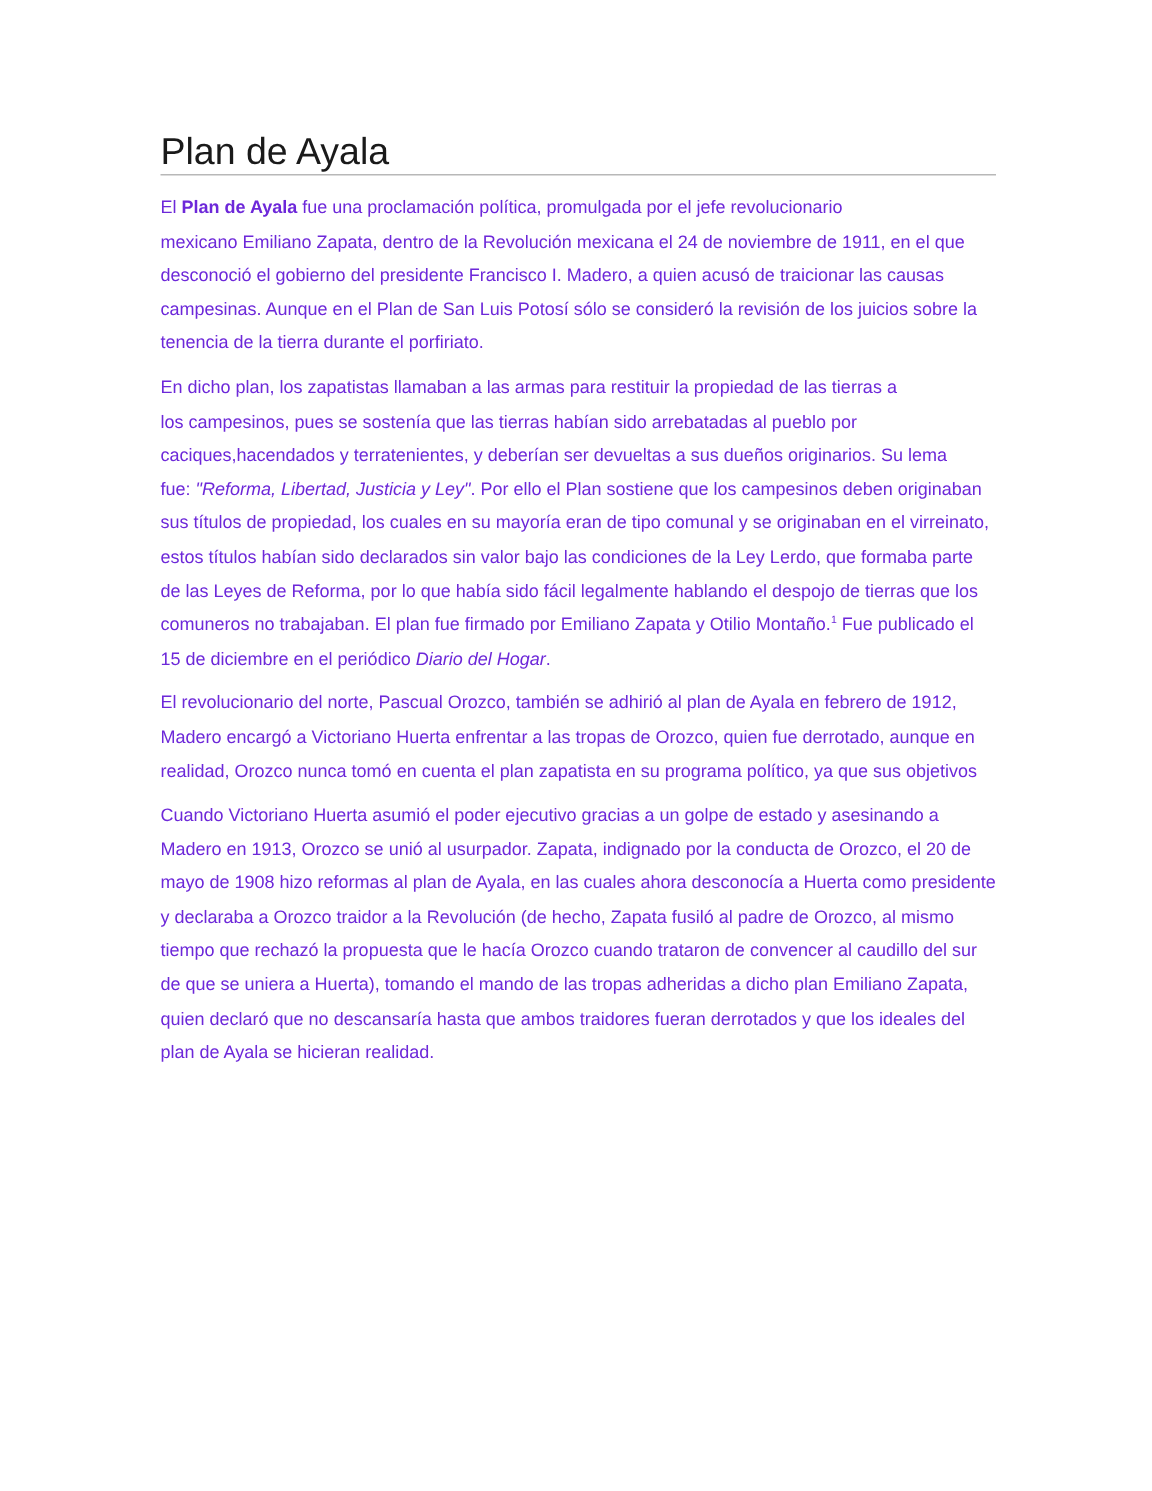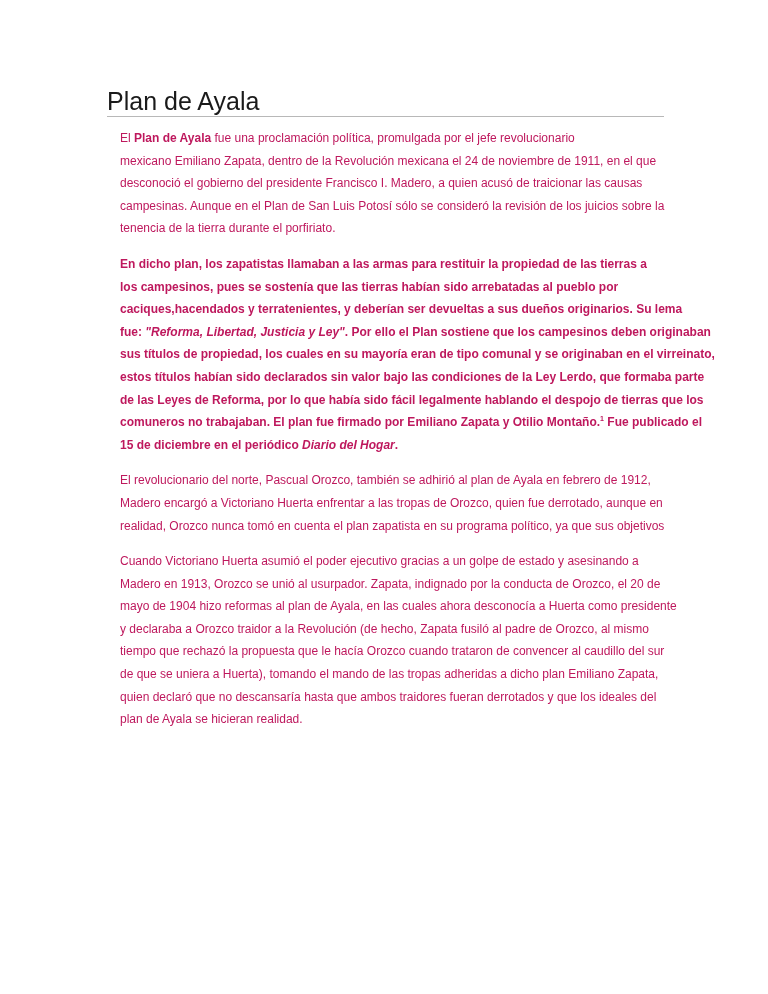--- a/index.html
+++ b/index.html
@@ -30,27 +30,27 @@
       font-size: 25px;
       line-height: 30px;
       margin: 0;
       padding: 0 0 0 0;
       color: #1a1a1a;
       border-bottom: 1px solid #b8b8b8;
       height: 30px;
       width: 557px;
     }
     p {
-      margin: 13px;
+      margin: 0;
       font-size: 12px;
       line-height: 22.6px;
-      color: #be185d;
+      color: #6d28d9;
     }
     .p1 { margin-top: 10px; }
-    .p2 { margin-top: 7px; font-weight: bold; }
+    .p2 { margin-top: 7px; }
     .p3 { margin-top: 7px; }
     .p4 { margin-top: 7px; }
     .line { display: block; white-space: nowrap; }
     sup { font-size: 7px; line-height: 0; vertical-align: super; }
   </style>
 </head>
 <body>
 
 <div class="page">
   <div class="content">
@@ -78,21 +78,21 @@
 
     <p class="p3">
       <span class="line">El revolucionario del norte, Pascual Orozco, también se adhirió al plan de Ayala en febrero de 1912,</span>
       <span class="line">Madero encargó a Victoriano Huerta enfrentar a las tropas de Orozco, quien fue derrotado, aunque en</span>
       <span class="line">realidad, Orozco nunca tomó en cuenta el plan zapatista en su programa político, ya que sus objetivos</span>
     </p>
 
     <p class="p4">
       <span class="line">Cuando Victoriano Huerta asumió el poder ejecutivo gracias a un golpe de estado y asesinando a</span>
       <span class="line">Madero en 1913, Orozco se unió al usurpador. Zapata, indignado por la conducta de Orozco, el 20 de</span>
-      <span class="line">mayo de 1904 hizo reformas al plan de Ayala, en las cuales ahora desconocía a Huerta como presidente</span>
+      <span class="line">mayo de 1908 hizo reformas al plan de Ayala, en las cuales ahora desconocía a Huerta como presidente</span>
       <span class="line">y declaraba a Orozco traidor a la Revolución (de hecho, Zapata fusiló al padre de Orozco, al mismo</span>
       <span class="line">tiempo que rechazó la propuesta que le hacía Orozco cuando trataron de convencer al caudillo del sur</span>
       <span class="line">de que se uniera a Huerta), tomando el mando de las tropas adheridas a dicho plan Emiliano Zapata,</span>
       <span class="line">quien declaró que no descansaría hasta que ambos traidores fueran derrotados y que los ideales del</span>
       <span class="line">plan de Ayala se hicieran realidad.</span>
     </p>
   </div>
 </div>
 
 </body></html>

